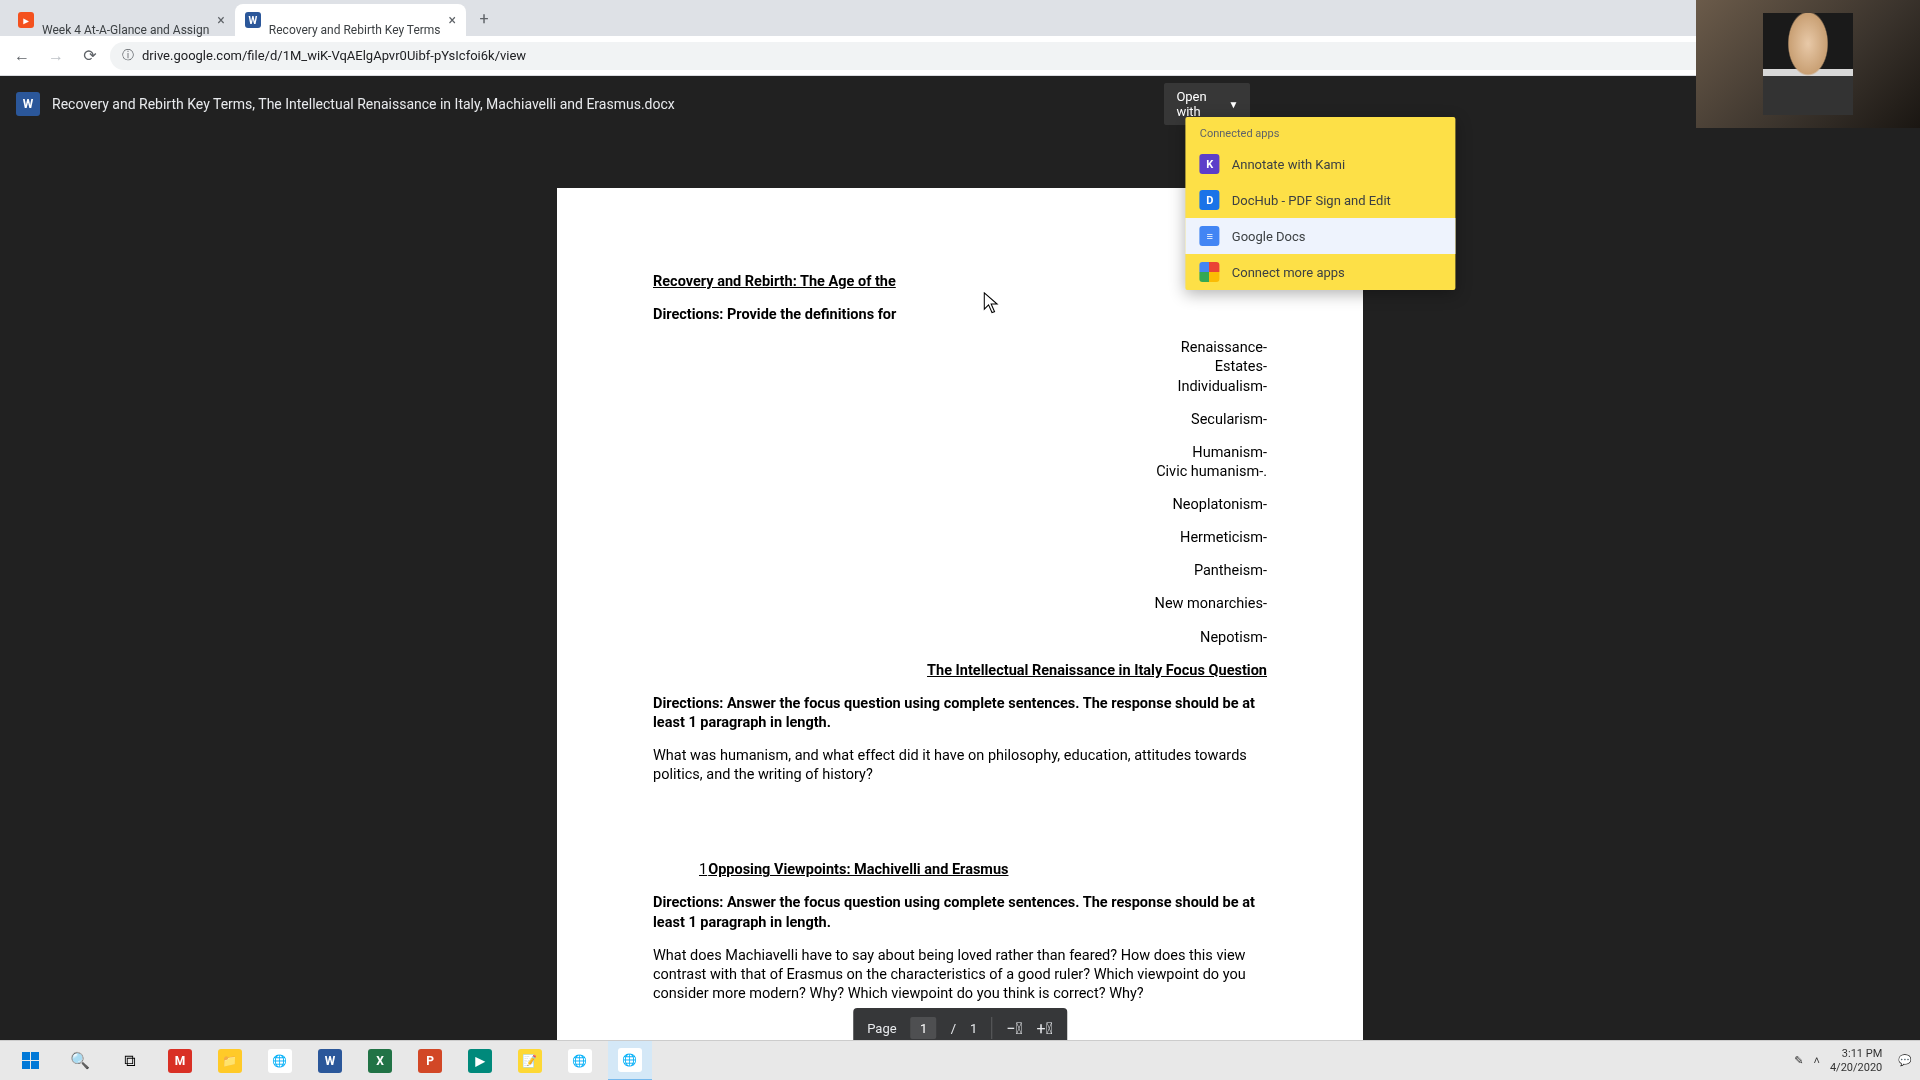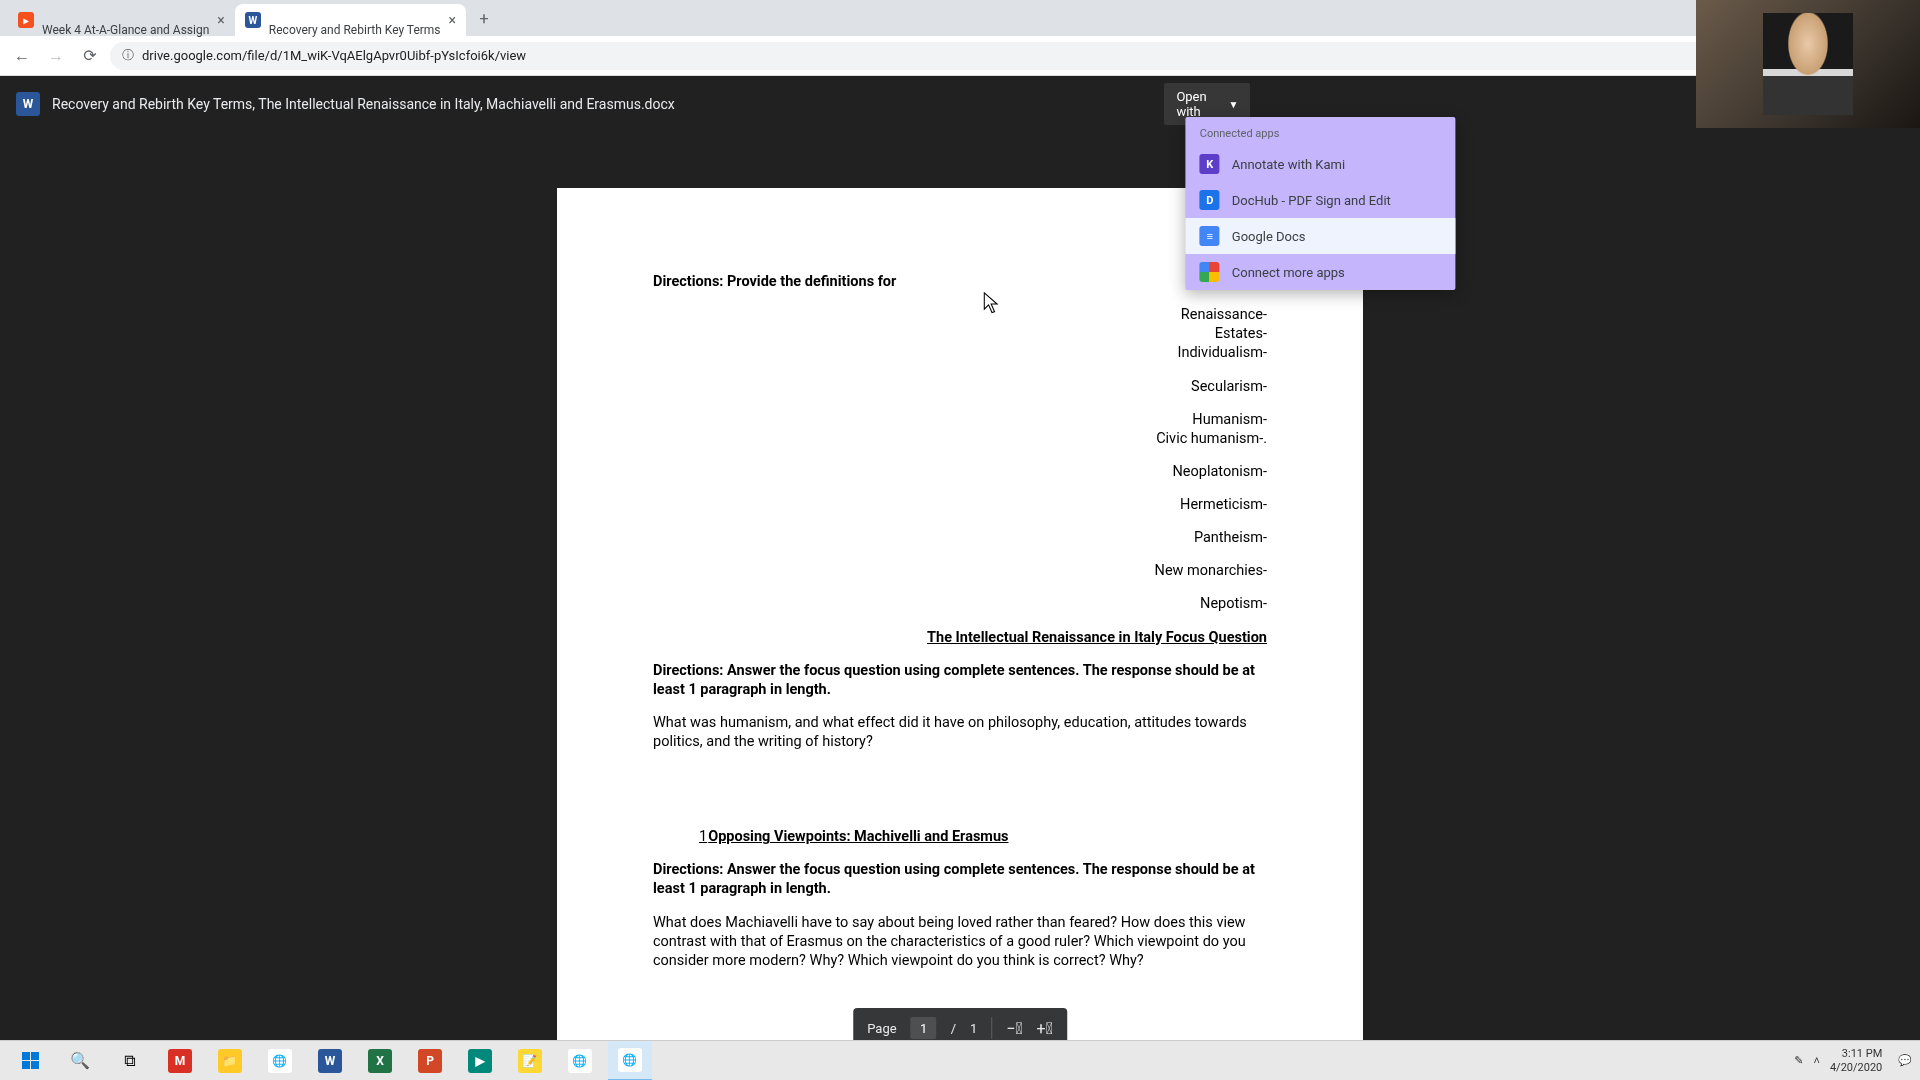--- a/index.html
+++ b/index.html
@@ -33,21 +33,21 @@
 .doc-icon { width: 24px; height: 24px; background: #2b579a; border-radius: 3px; display: flex; align-items: center; justify-content: center; color: #fff; font-size: 12px; font-weight: bold; margin-right: 12px; }
 .doc-title { font-size: 14px; color: #e8eaed; flex-shrink: 0; }
 .header-center { flex: 1; display: flex; justify-content: center; position: relative; }
 .open-with-btn { background: rgba(255,255,255,0.1); color: #fff; font-size: 13px; padding: 6px 12px; border-radius: 2px; display: flex; align-items: center; gap: 18px; width:86px; justify-content:center; }
 .open-with-btn .chev { font-size: 10px; }
 .header-right { display: flex; align-items: center; gap: 20px; }
 .hdr-icon { color: #e8eaed; font-size: 18px; width: 24px; text-align: center; }
 .avatar { width: 32px; height: 32px; border-radius: 50%; background: #0f9d58; color: #fff; display: flex; align-items: center; justify-content: center; font-size: 15px; }
 
 
-.dropdown { position: absolute; top: 34px; left: 50%; transform: translateX(-8%); width: 270px; background: #c4b5fd; border-radius: 2px; box-shadow: 0 4px 16px rgba(0,0,0,.3); padding: 6px 0 0 0; color: #3c4043; font-size: 13px; z-index: 100; }
+.dropdown { position: absolute; top: 34px; left: 50%; transform: translateX(-8%); width: 270px; background: #fde047; border-radius: 2px; box-shadow: 0 4px 16px rgba(0,0,0,.3); padding: 6px 0 0 0; color: #3c4043; font-size: 13px; z-index: 100; }
 .dd-header { padding: 4px 14px 6px; font-size: 11px; color: #5f6368; }
 .dd-item { display: flex; align-items: center; padding: 8px 14px; gap: 12px; cursor: default; }
 .dd-item.hovered { background: #eef3fd; }
 .dd-item .dd-icon { width: 20px; height: 20px; border-radius: 3px; display: flex; align-items: center; justify-content: center; font-size: 11px; font-weight: bold; color: #fff; }
 .dd-kami { background: #5c3ec9; }
 .dd-dochub { background: #1a73e8; }
 .dd-docs { background: #4285f4; }
 .dd-more { background: conic-gradient(#ea4335 0 90deg,#fbbc04 90deg 180deg,#34a853 180deg 270deg,#4285f4 270deg 360deg); border-radius:50%; }
 
 
@@ -147,20 +147,21 @@
     <div class="hdr-icon">🖶</div>
     <div class="hdr-icon">⤓</div>
     <div class="hdr-icon">⋮</div>
     <div class="avatar">A</div>
   </div>
 </div>
 
 <div class="viewer">
   <div class="doc-scroll">
     <div class="page">
+      <div class="h1">Recovery and Rebirth: The Age of the</div>
       <div class="dir">Directions: Provide the definitions for</div>
       <div id="terms-container">
           <div class="term">Renaissance-</div>
           <div class="term">Estates-</div>
           <div class="term">Individualism-</div>
           <div class="gap"></div>
           <div class="term">Secularism-</div>
           <div class="gap"></div>
           <div class="term">Humanism-</div>
           <div class="term">Civic humanism-.</div>

